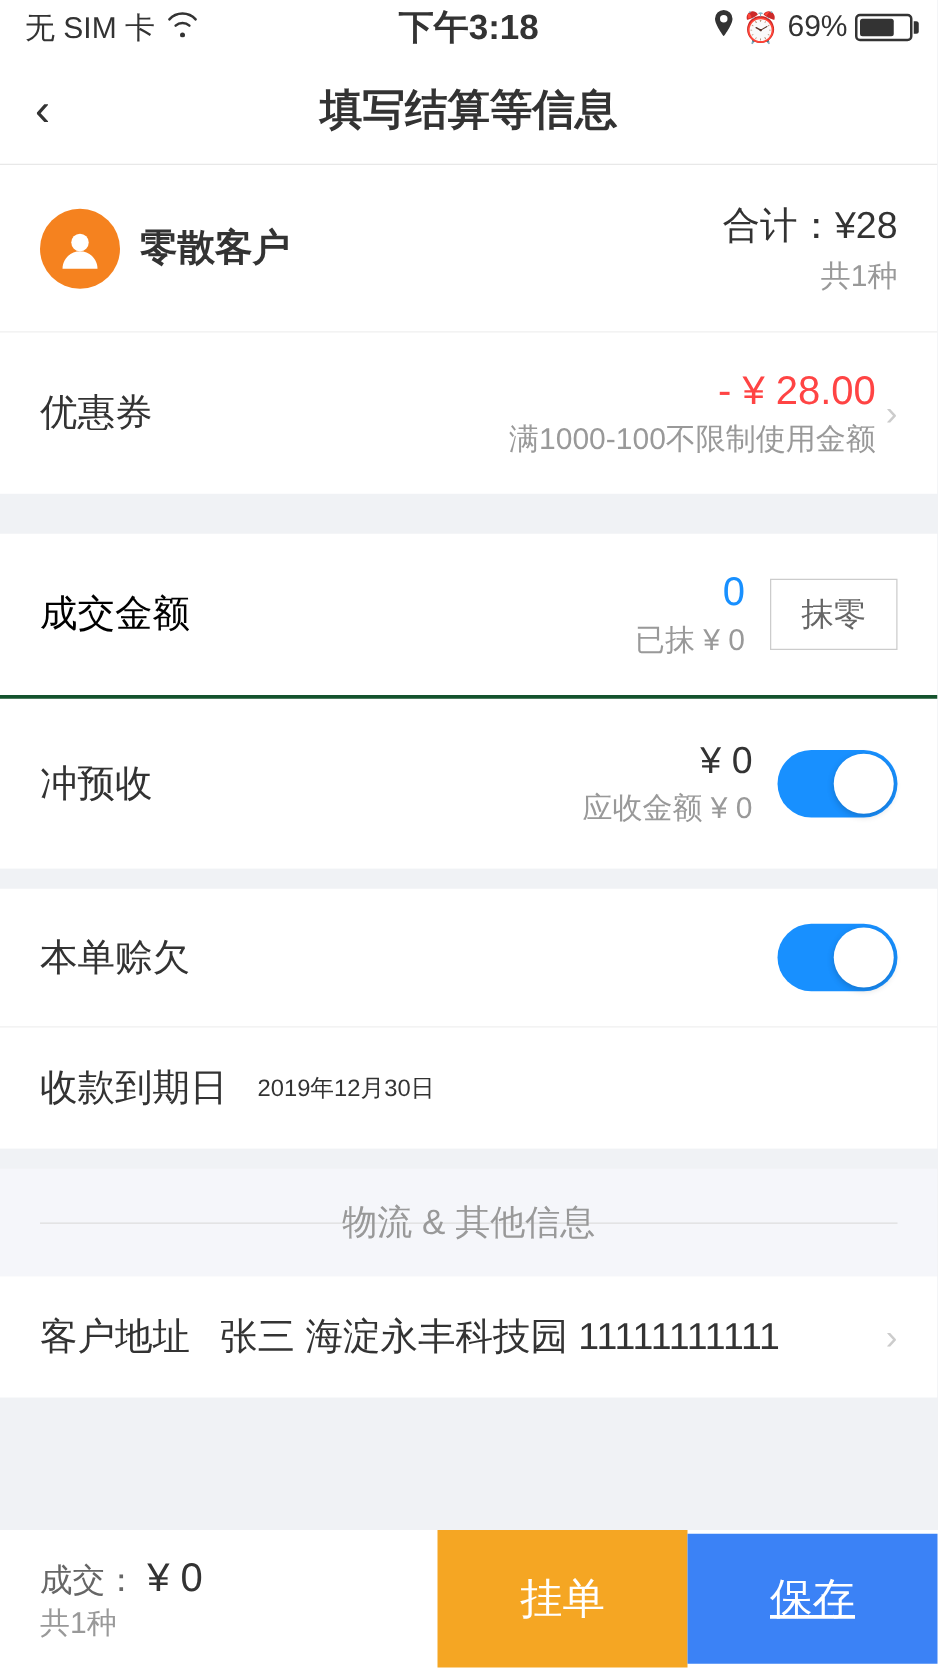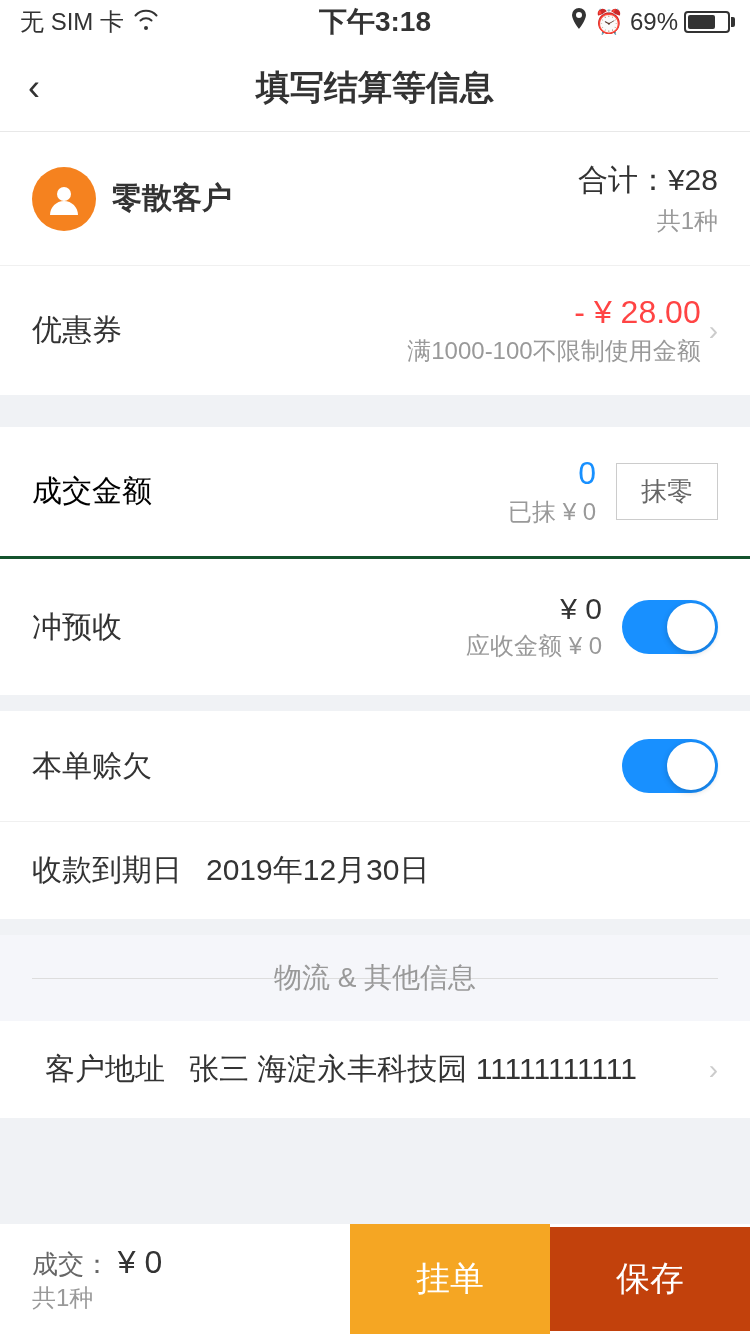--- a/index.html
+++ b/index.html
@@ -311,21 +311,21 @@
       align-items: center;
       gap: 24px;
       border-top: 1px solid #f0f0f0;
     }
     .due-date-label {
       font-size: 30px;
       color: #333;
       flex-shrink: 0;
     }
     .due-date-value {
-      font-size: 30px;
+      font-size: 19px;
       color: #333;
     }
 
     
     .logistics-section {
       background: #f5f6fa;
       padding: 24px 32px;
       text-align: center;
       position: relative;
     }
@@ -341,21 +341,20 @@
       position: relative;
       z-index: 1;
       background: transparent;
       display: inline-block;
       padding: 0 16px;
     }
 
     
     .address-section {
       background: #fff;
-      padding-left: 13px;
     }
     .address-row {
       padding: 28px 32px;
       display: flex;
       align-items: center;
       justify-content: space-between;
     }
     .address-label {
       font-size: 30px;
       color: #333;
@@ -403,27 +402,28 @@
       display: flex;
       align-items: center;
       justify-content: center;
       font-size: 34px;
       color: #fff;
       cursor: pointer;
     }
     .btn-save {
       width: 200px;
       height: 104px;
-      background: #c2410c;
+      background: #3b82f6;
       display: flex;
       align-items: center;
       justify-content: center;
       font-size: 34px;
       color: #fff;
       cursor: pointer;
+      text-decoration: underline;
     }
   </style>
 </head>
 <body>
 
 <div class="status-bar">
   <div class="status-left">
     <span>无 SIM 卡</span>
     <span>
       <svg width="28" height="22" viewBox="0 0 28 22">

